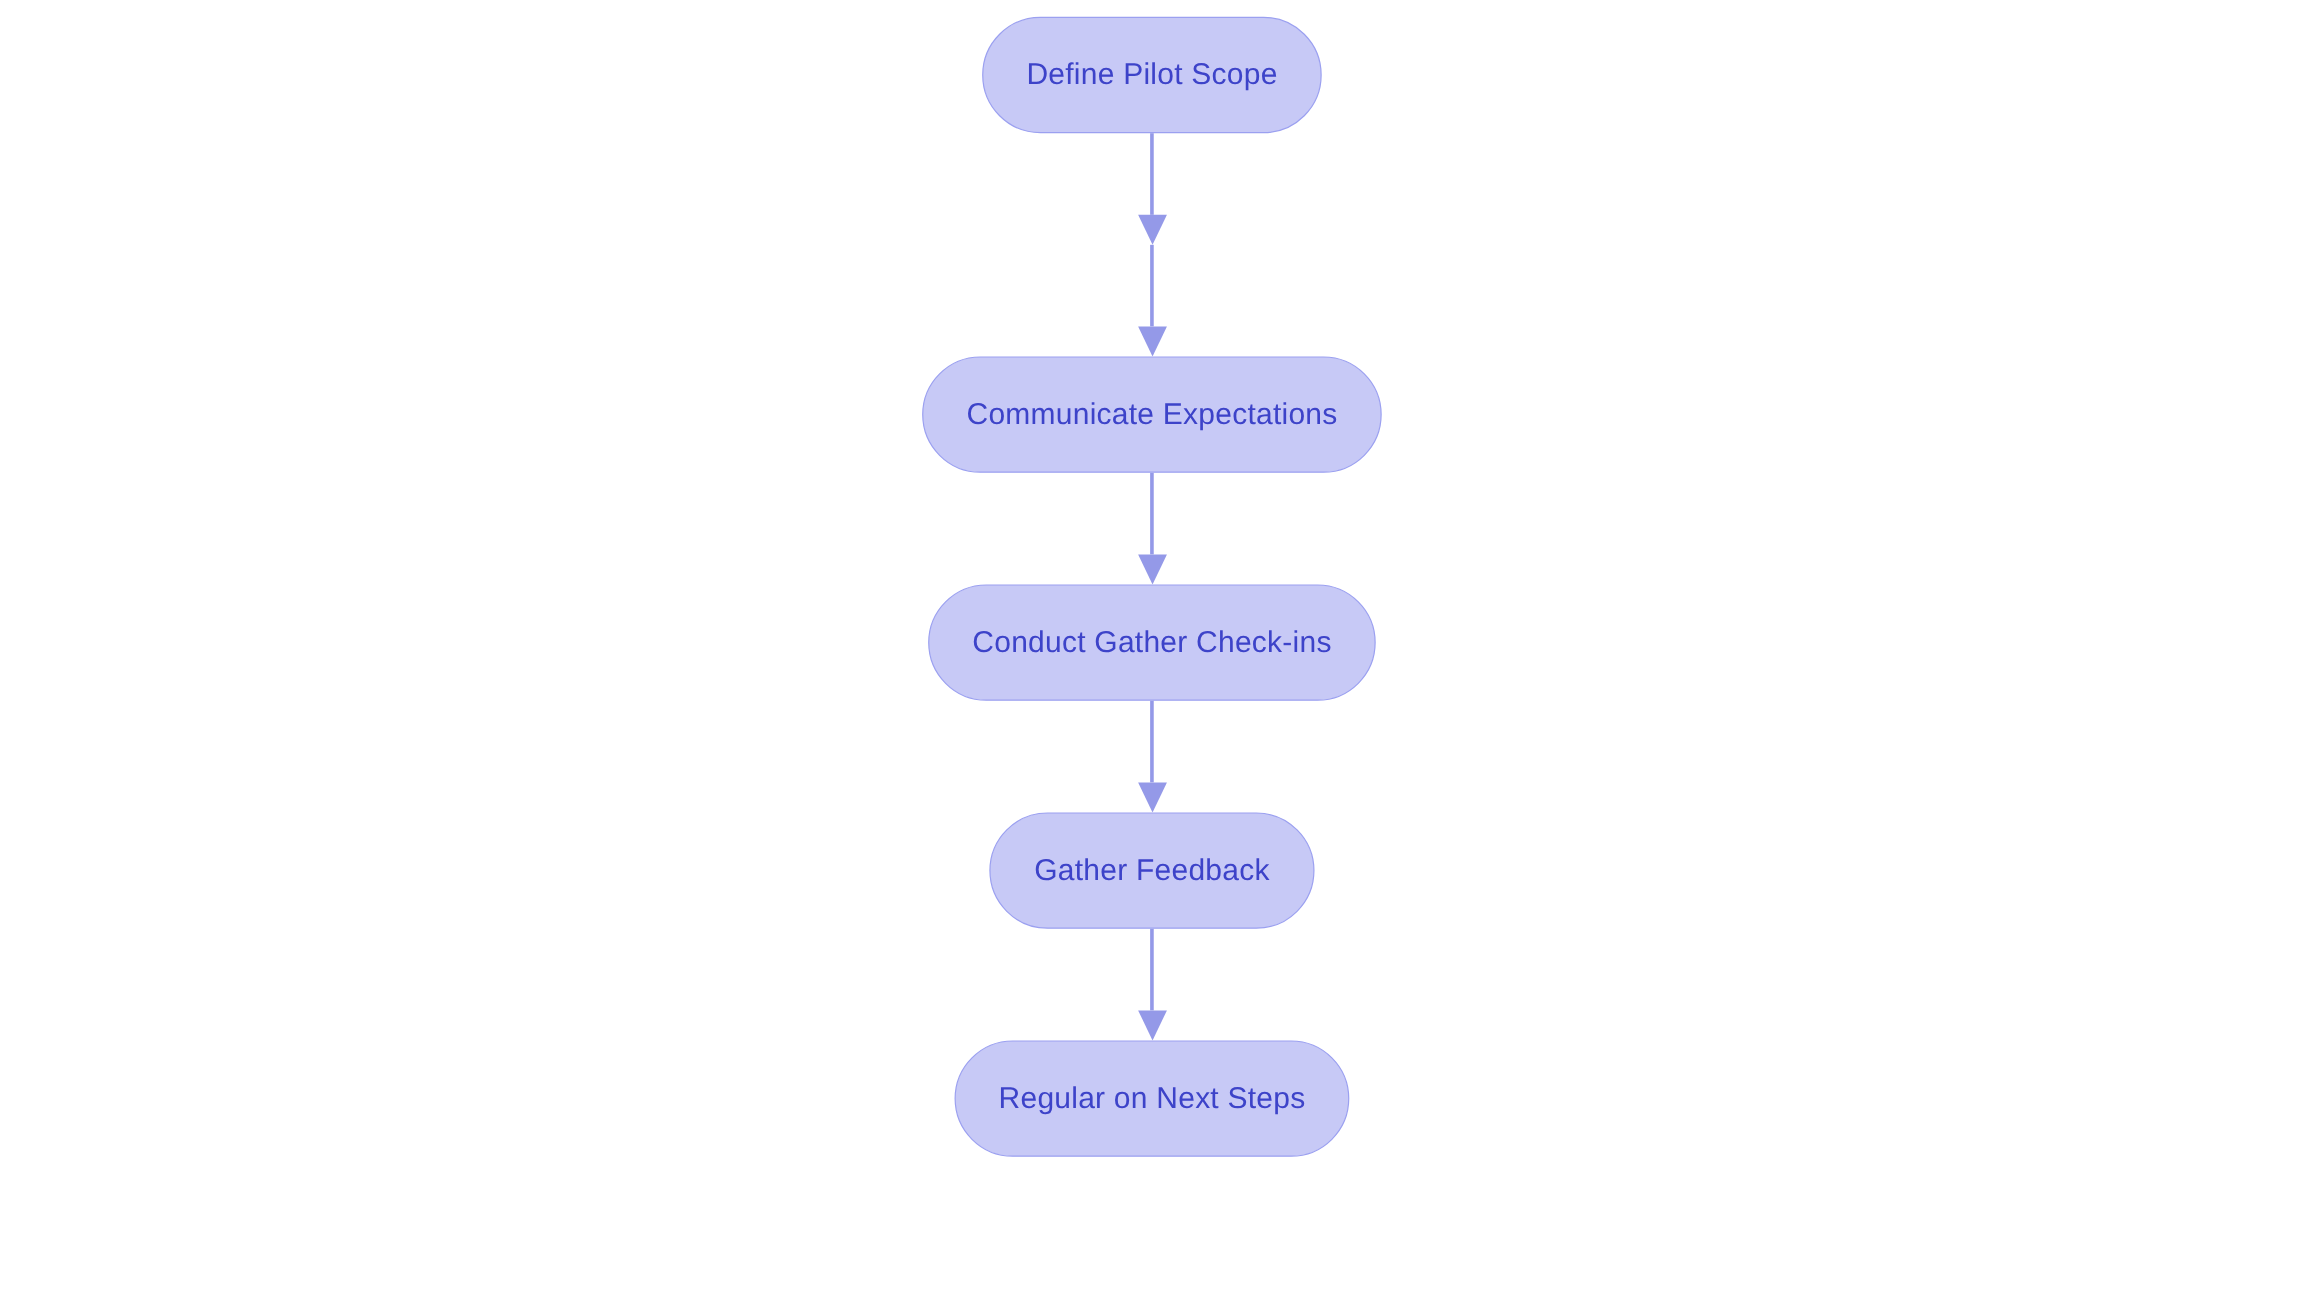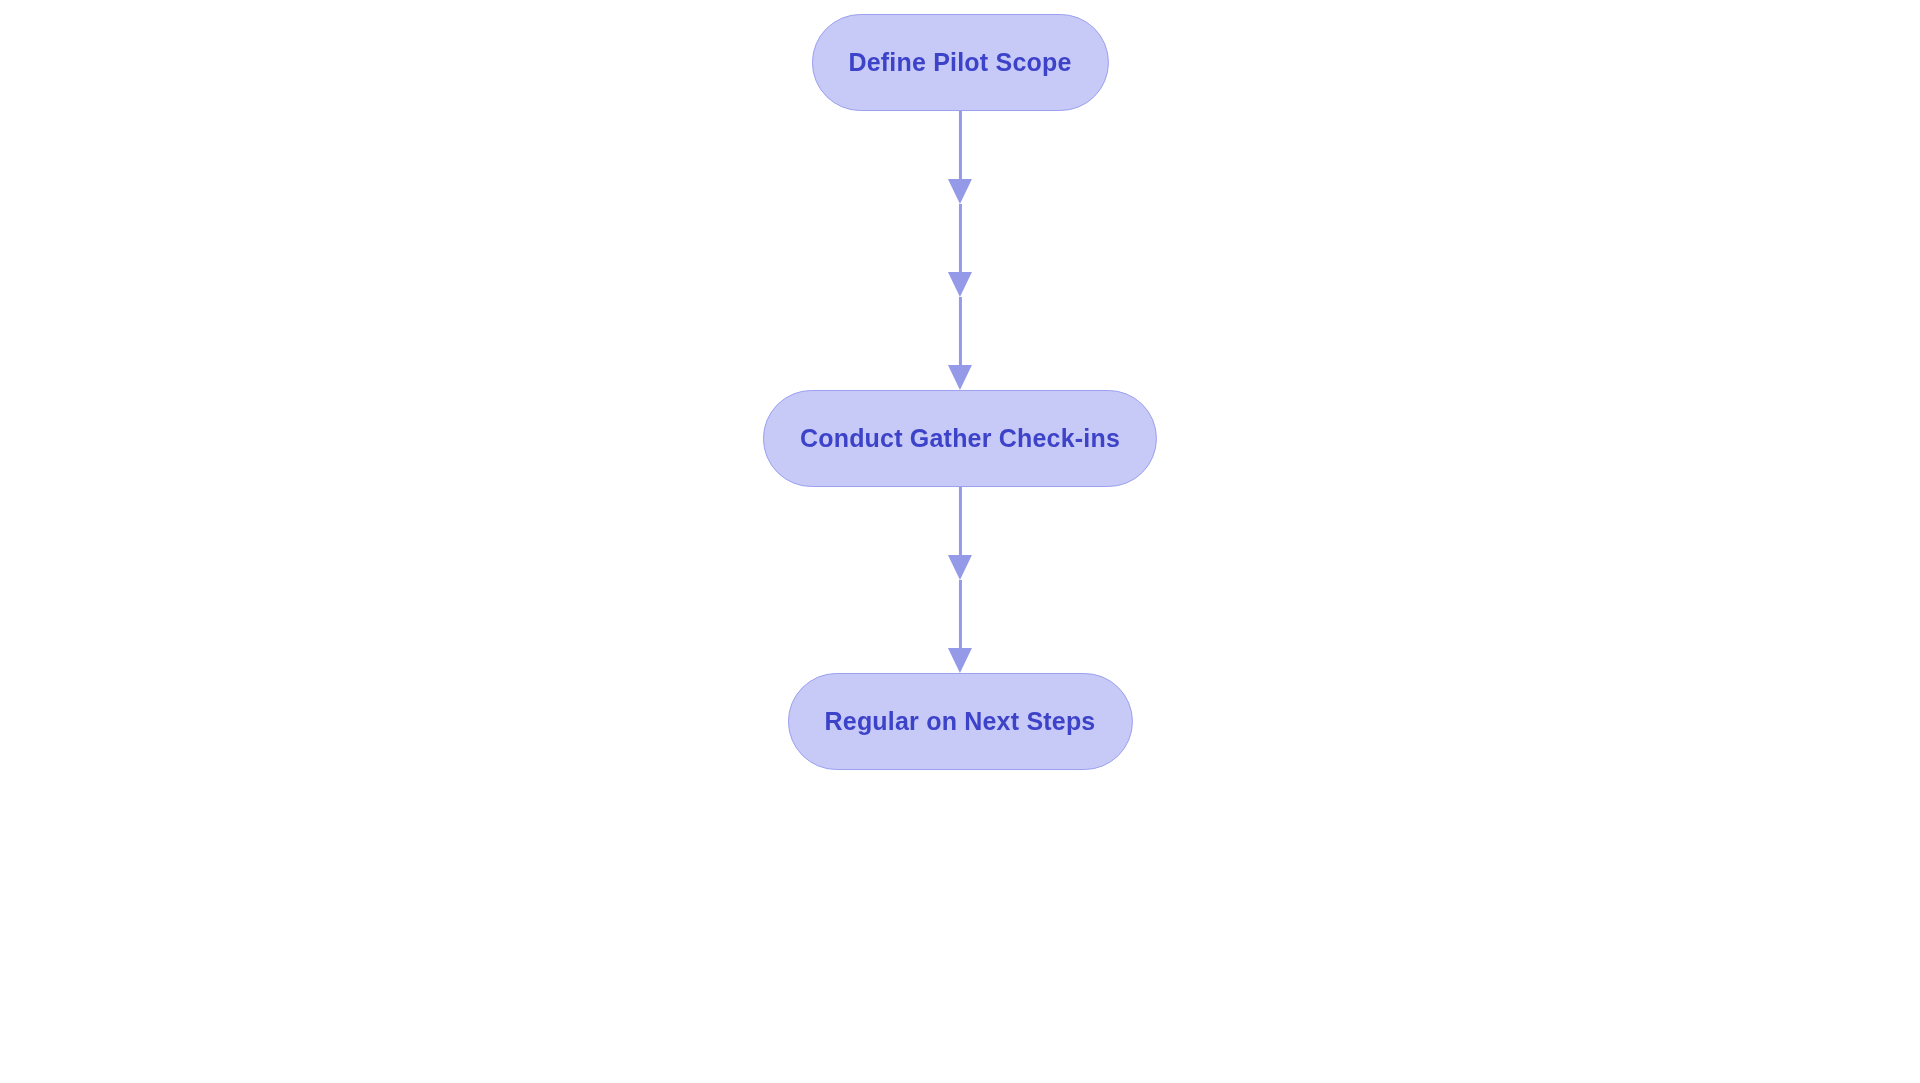--- a/index.html
+++ b/index.html
@@ -10,21 +10,20 @@
     background: #ffffff;
     overflow: hidden;
     font-family: "Liberation Sans", "DejaVu Sans", sans-serif;
   }
 
   .canvas {
     position: relative;
     width: 1920px;
     height: 1007px;
     background: var(--bg, #ffffff);
-    font-weight: bold;
   }
 
   .flow-column {
     position: absolute;
     left: 50%;
     top: 14px;
     transform: translateX(-50%);
     display: flex;
     flex-direction: column;
     align-items: center;
@@ -80,30 +79,36 @@
         <span class="node-label">Define Pilot Scope</span>
       </div>
       <div class="flow-arrow">
         <div class="arrow-line"></div>
         <div class="arrow-head"></div>
       </div>
       <div class="flow-arrow">
         <div class="arrow-line"></div>
         <div class="arrow-head"></div>
       </div>
+      <div class="flow-node">
+        <span class="node-label">Communicate Expectations</span>
+      </div>
       <div class="flow-arrow">
         <div class="arrow-line"></div>
         <div class="arrow-head"></div>
       </div>
       <div class="flow-node">
         <span class="node-label">Conduct Gather Check-ins</span>
       </div>
       <div class="flow-arrow">
         <div class="arrow-line"></div>
         <div class="arrow-head"></div>
+      </div>
+      <div class="flow-node">
+        <span class="node-label">Gather Feedback</span>
       </div>
       <div class="flow-arrow">
         <div class="arrow-line"></div>
         <div class="arrow-head"></div>
       </div>
       <div class="flow-node">
         <span class="node-label">Regular on Next Steps</span>
       </div>
     </div>
 </div>

